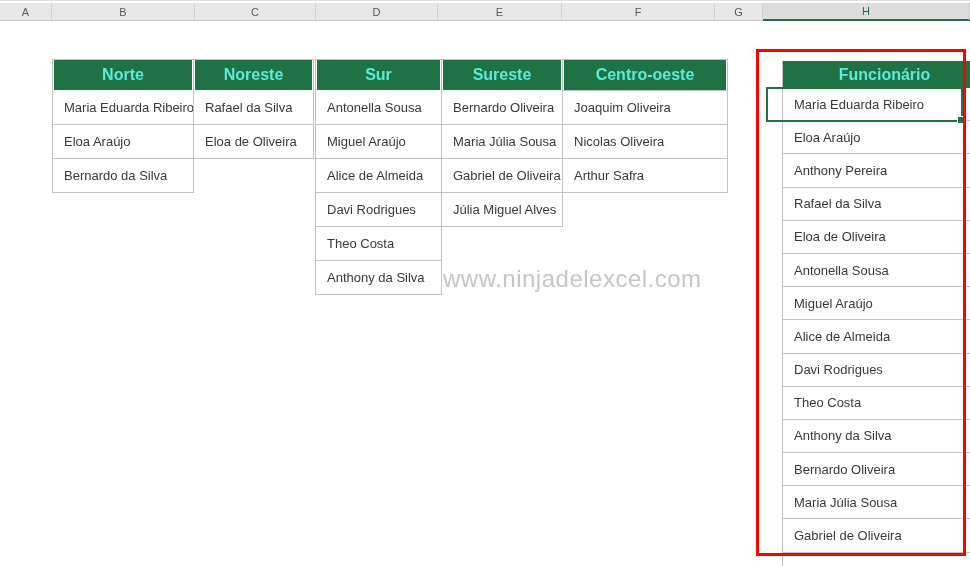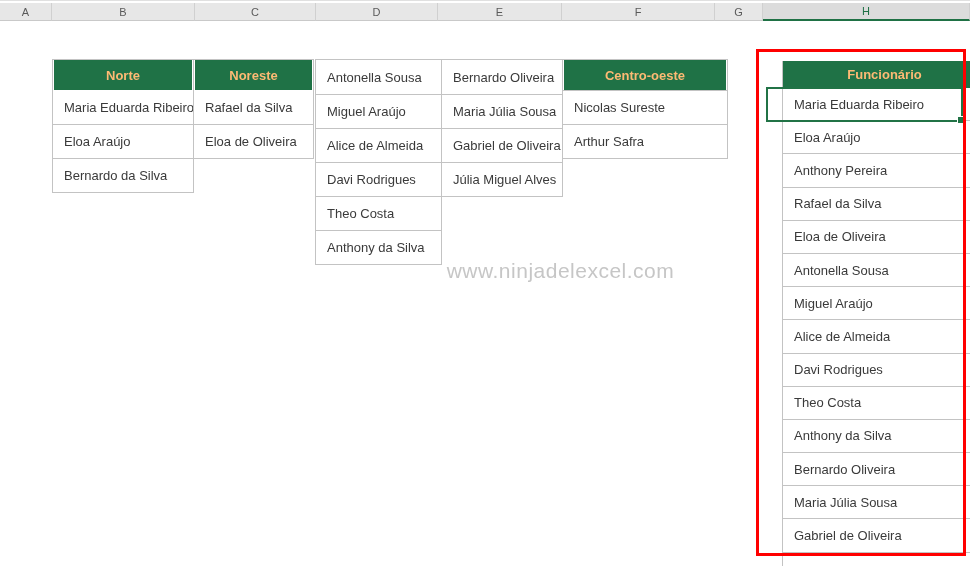--- a/index.html
+++ b/index.html
@@ -31,21 +31,21 @@
   }
 
   
   .rtable{
     position:absolute;top:58px;box-sizing:border-box;
     border:1px solid #c3c3c3;background:#fff;
   }
   .thead{
     height:30px;box-sizing:border-box;
     display:flex;align-items:center;justify-content:center;
-    background:#1f7246;color:#fdba74;font-weight:bold;font-size:13px;
+    background:#1f7246;color:#5eead4;font-weight:bold;font-size:16px;
     box-shadow:inset 1px 0 0 #ffffff, inset -1px 0 0 #ffffff;
   }
   .trow{
     height:34px;box-sizing:border-box;
     display:flex;align-items:center;
     padding-left:11px;font-size:13px;color:#3a3a3a;
     border-top:1px solid #c3c3c3;background:#fff;
     white-space:nowrap;overflow:hidden;
   }
 
@@ -77,22 +77,22 @@
 
   
   #red-box{
     position:absolute;left:756px;top:48px;width:210px;height:507px;
     box-sizing:border-box;border:3px solid #ff0000;z-index:4;
     pointer-events:none;
   }
 
   
   #watermark{
-    position:absolute;left:443px;top:258px;width:235px;
-    font-size:21px;color:#c6c6c6;letter-spacing:0.5px;
+    position:absolute;left:443px;top:264px;width:235px;
+    font-size:24px;color:#c6c6c6;letter-spacing:0.5px;
     text-align:center;z-index:1;white-space:nowrap;
   }
 </style>
 </head>
 <body>
 
 <div id="stage">
 
   <div id="colstrip">
     <div class="colcell" style="width:52px">A</div>
@@ -112,38 +112,41 @@
     <div class="trow">Bernardo da Silva</div>
   </div>
 
   <div class="rtable" style="left:193px;width:121px">
     <div class="thead">Noreste</div>
     <div class="trow" style="border-top:none">Rafael da Silva</div>
     <div class="trow">Eloa de Oliveira</div>
   </div>
 
   <div class="rtable" style="left:315px;width:127px">
+    <div class="thead">Sur</div>
     <div class="trow" style="border-top:none">Antonella Sousa</div>
     <div class="trow">Miguel Araújo</div>
     <div class="trow">Alice de Almeida</div>
     <div class="trow">Davi Rodrigues</div>
     <div class="trow">Theo Costa</div>
     <div class="trow">Anthony da Silva</div>
   </div>
 
   <div class="rtable" style="left:441px;width:122px">
+    <div class="thead">Sureste</div>
     <div class="trow" style="border-top:none">Bernardo Oliveira</div>
     <div class="trow">Maria Júlia Sousa</div>
     <div class="trow">Gabriel de Oliveira</div>
     <div class="trow">Júlia Miguel Alves</div>
   </div>
 
   <div class="rtable" style="left:562px;width:166px">
     <div class="thead">Centro-oeste</div>
-    <div class="trow">Nicolas Sureste</div>
+    <div class="trow">Joaquim Oliveira</div>
+    <div class="trow">Nicolas Oliveira</div>
     <div class="trow">Arthur Safra</div>
   </div>
 
   <div id="watermark">www.ninjadelexcel.com</div>
 
   <div id="emp-table">
     <div class="thead">Funcionário</div>
     <div class="erow">Maria Eduarda Ribeiro</div>
     <div class="erow">Eloa Araújo</div>
     <div class="erow">Anthony Pereira</div>

